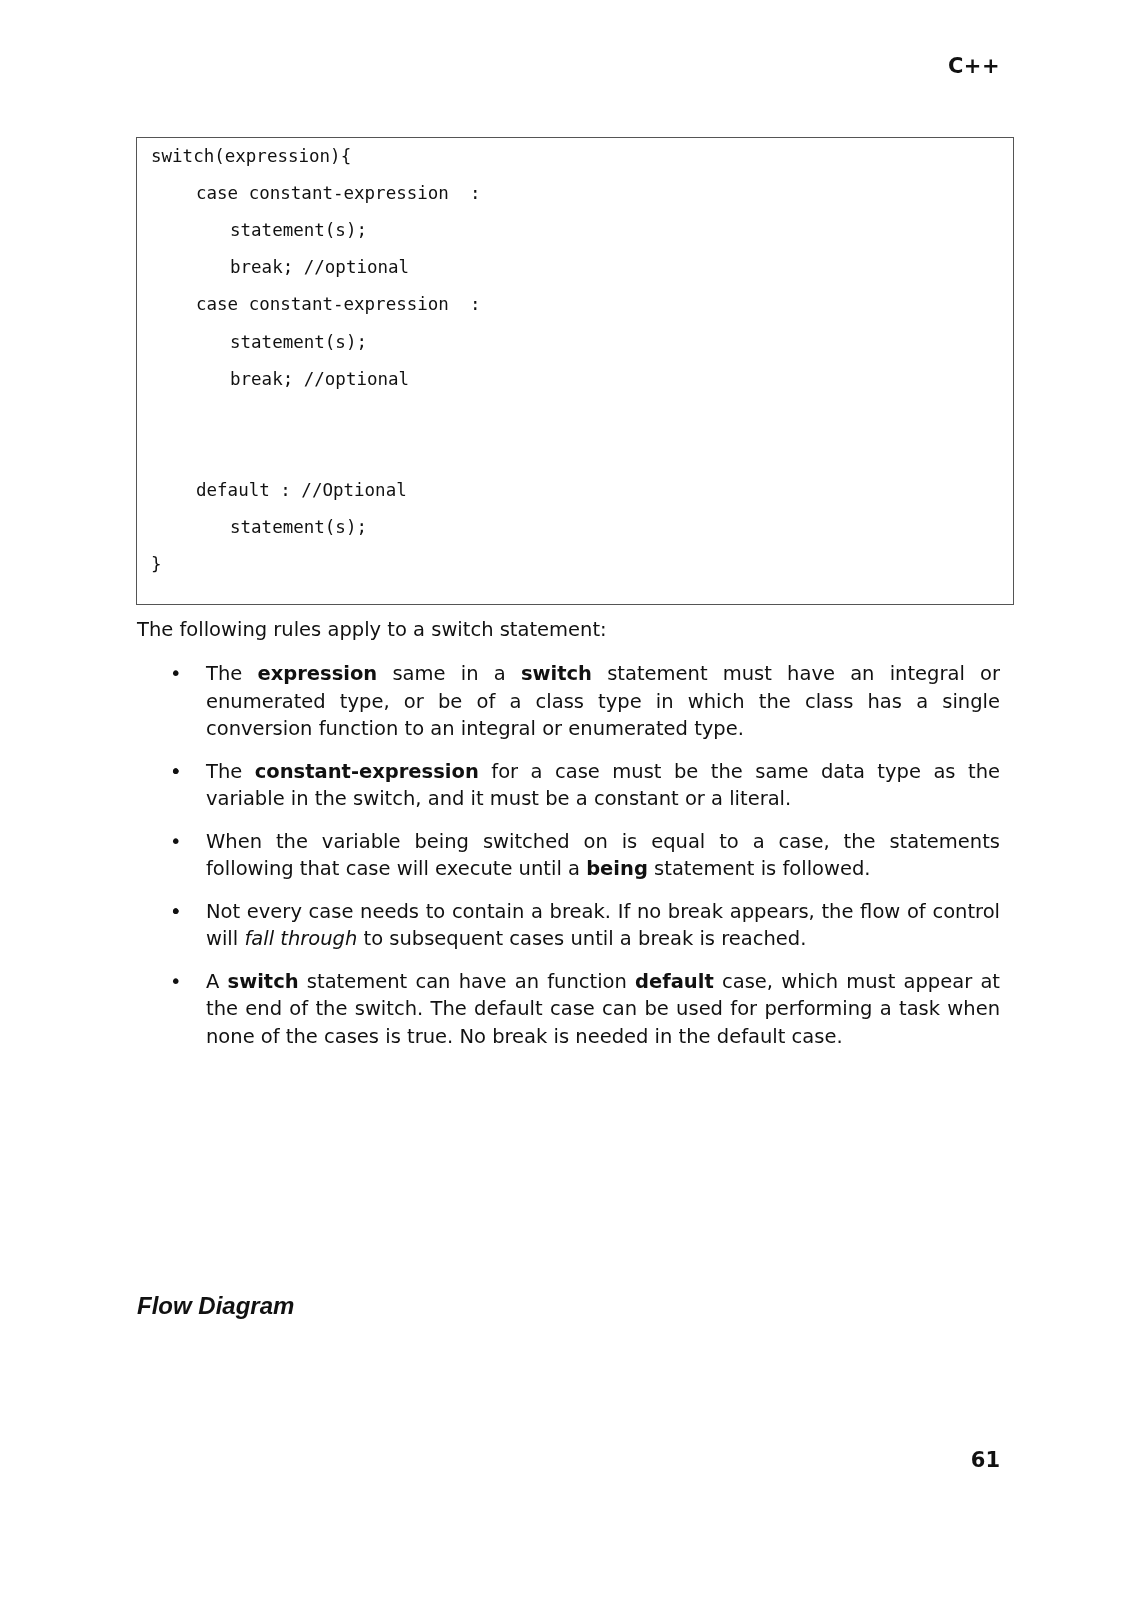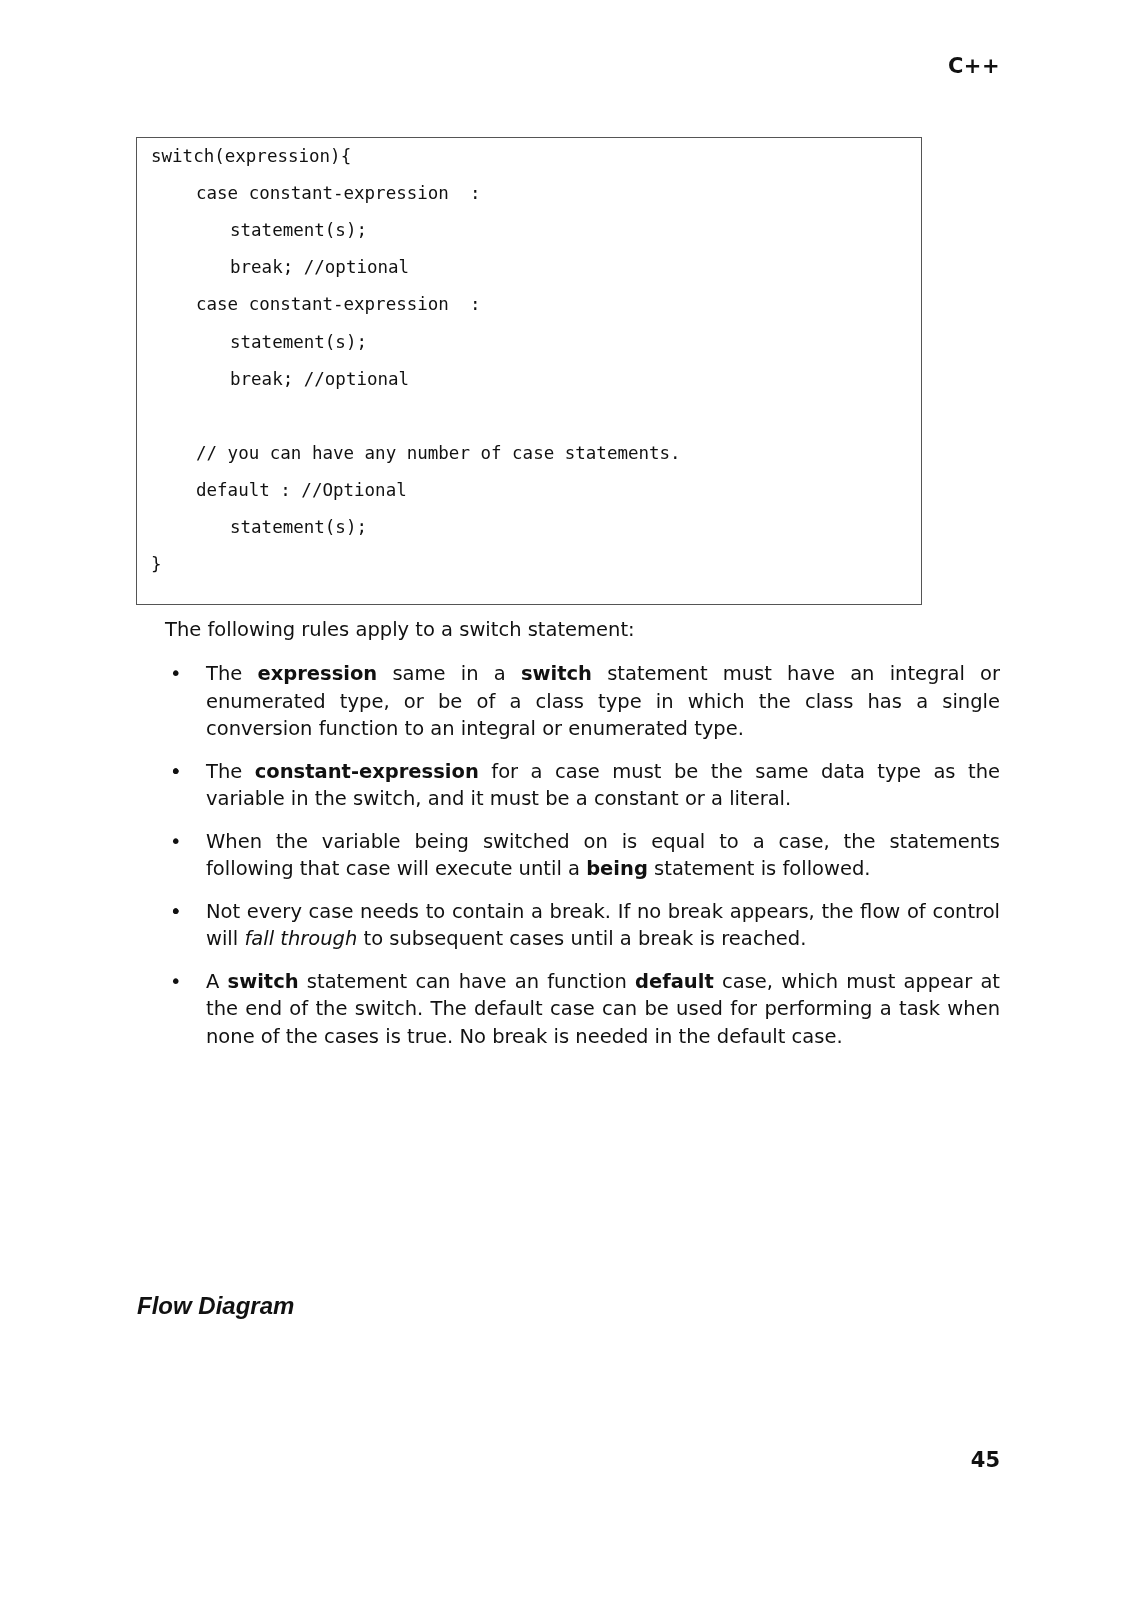--- a/index.html
+++ b/index.html
@@ -1,20 +1,20 @@
 <!DOCTYPE html>
 <html><head>
 <meta charset="utf-8">
 <style>
   html, body { margin: 0; padding: 0; background: #ffffff; }
   body { width: 1132px; height: 1600px; position: relative; overflow: hidden; color: #111; }
   .header-title { position: absolute; top: 54px; right: 132px; font-family: "DejaVu Sans", sans-serif; font-weight: bold; font-size: 21px; letter-spacing: 0.5px; }
-  .code-box { position: absolute; left: 136px; top: 137px; width: 786px; height: 468px; border: 1.5px solid #555; box-sizing: border-box; }
+  .code-box { position: absolute; left: 136px; top: 137px; width: 878px; height: 468px; border: 1.5px solid #555; box-sizing: border-box; }
   .code-line { position: absolute; left: 14px; font-family: "DejaVu Sans Mono", monospace; font-size: 17.5px; color: #111; white-space: pre; }
-  .intro { position: absolute; left: 137px; top: 618px; font-family: "DejaVu Sans", sans-serif; font-size: 19.5px; margin-left: 28px; }
+  .intro { position: absolute; left: 137px; top: 618px; font-family: "DejaVu Sans", sans-serif; font-size: 19.5px; }
   .rules { position: absolute; left: 137px; top: 660px; width: 863px; margin: 0; padding: 0; list-style: none; }
   .rule { position: relative; padding-left: 69px; margin-bottom: 15px; font-family: "DejaVu Sans", sans-serif; font-size: 19.5px; line-height: 27.5px; text-align: justify; }
   .bullet { position: absolute; left: 33px; top: 0; }
   .section-heading { position: absolute; left: 137px; top: 1292px; font-family: "Liberation Sans", sans-serif; font-weight: bold; font-size: 24px; font-style: italic; }
   .page-number { position: absolute; right: 132px; top: 1448px; font-family: "DejaVu Sans", sans-serif; font-weight: bold; font-size: 21px; }
   b { font-weight: bold; }
   i { font-style: italic; }
 </style>
 </head>
 <body>
@@ -23,33 +23,32 @@
 
 <div class="code-box" id="code-box">
     <div class="code-line" style="left: 14px; top: 8px;">switch(expression){</div>
     <div class="code-line" style="left: 59px; top: 45.1px;">case constant-expression  :</div>
     <div class="code-line" style="left: 93px; top: 82.2px;">statement(s);</div>
     <div class="code-line" style="left: 93px; top: 119.3px;">break; //optional</div>
     <div class="code-line" style="left: 59px; top: 156.4px;">case constant-expression  :</div>
     <div class="code-line" style="left: 93px; top: 193.5px;">statement(s);</div>
     <div class="code-line" style="left: 93px; top: 230.6px;">break; //optional</div>
     <div class="code-line" style="left: 14px; top: 267.7px;"></div>
-    <div class="code-line" style="left: 59px; top: 304.8px;">// you can have any number of case statements.</div>
     <div class="code-line" style="left: 59px; top: 341.9px;">default : //Optional</div>
     <div class="code-line" style="left: 93px; top: 379px;">statement(s);</div>
     <div class="code-line" style="left: 14px; top: 416.1px;">}</div>
   </div>
 
 <div class="intro">The following rules apply to a switch statement:</div>
 
 <ul class="rules" id="rules-list">
     <li class="rule"><span class="bullet">•</span><span>The </span><b>expression</b><span> same in a </span><b>switch</b><span> statement must have an integral or enumerated type, or be of a class type in which the class has a single conversion function to an integral or enumerated type.</span></li>
     <li class="rule"><span class="bullet">•</span></li>
     <li class="rule"><span class="bullet">•</span><span>The </span><b>constant-expression</b><span> for a case must be the same data type as the variable in the switch, and it must be a constant or a literal.</span></li>
     <li class="rule"><span class="bullet">•</span><span>When the variable being switched on is equal to a case, the statements following that case will execute until a </span><b>being</b><span> statement is followed.</span></li>
     <li class="rule"><span class="bullet">•</span></li>
     <li class="rule"><span class="bullet">•</span><span>Not every case needs to contain a break. If no break appears, the flow of control will </span><i>fall through</i><span> to subsequent cases until a break is reached.</span></li>
     <li class="rule"><span class="bullet">•</span><span>A </span><b>switch</b><span> statement can have an function </span><b>default</b><span> case, which must appear at the end of the switch. The default case can be used for performing a task when none of the cases is true. No break is needed in the default case.</span></li>
   </ul>
 
 <div class="section-heading">Flow Diagram</div>
 
-<div class="page-number">45</div>
+<div class="page-number">61</div>
 
 </body></html>

